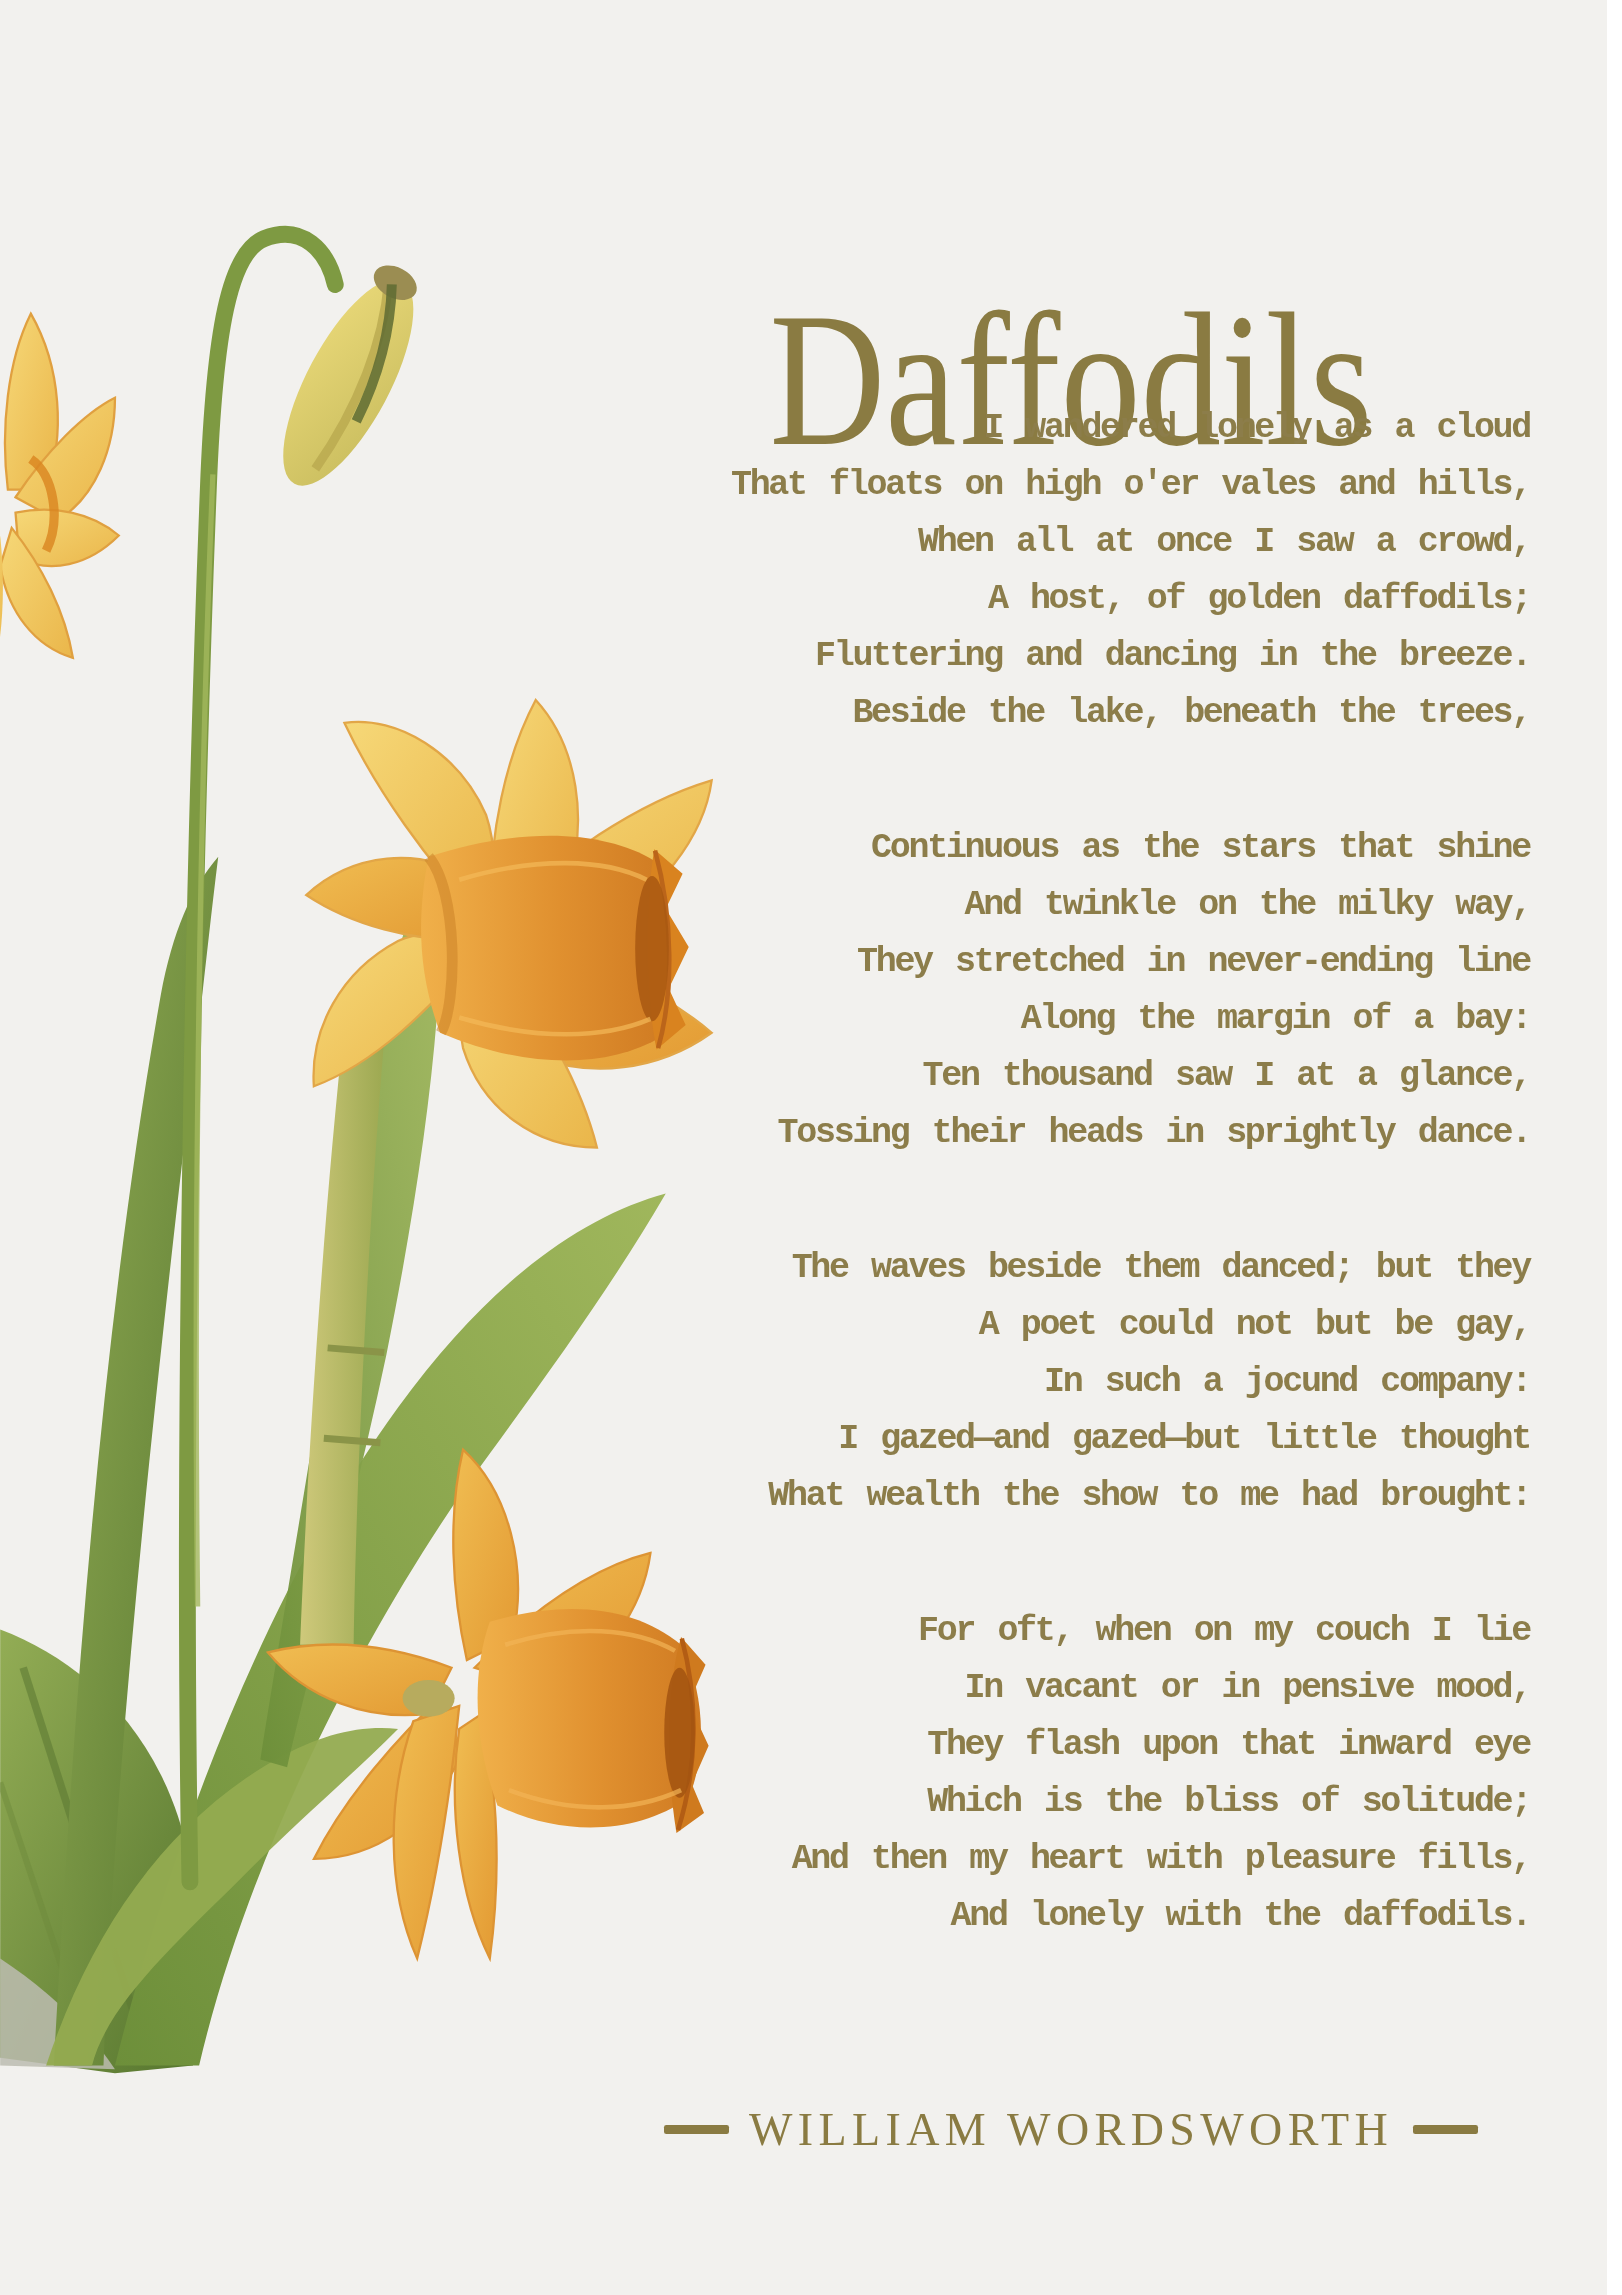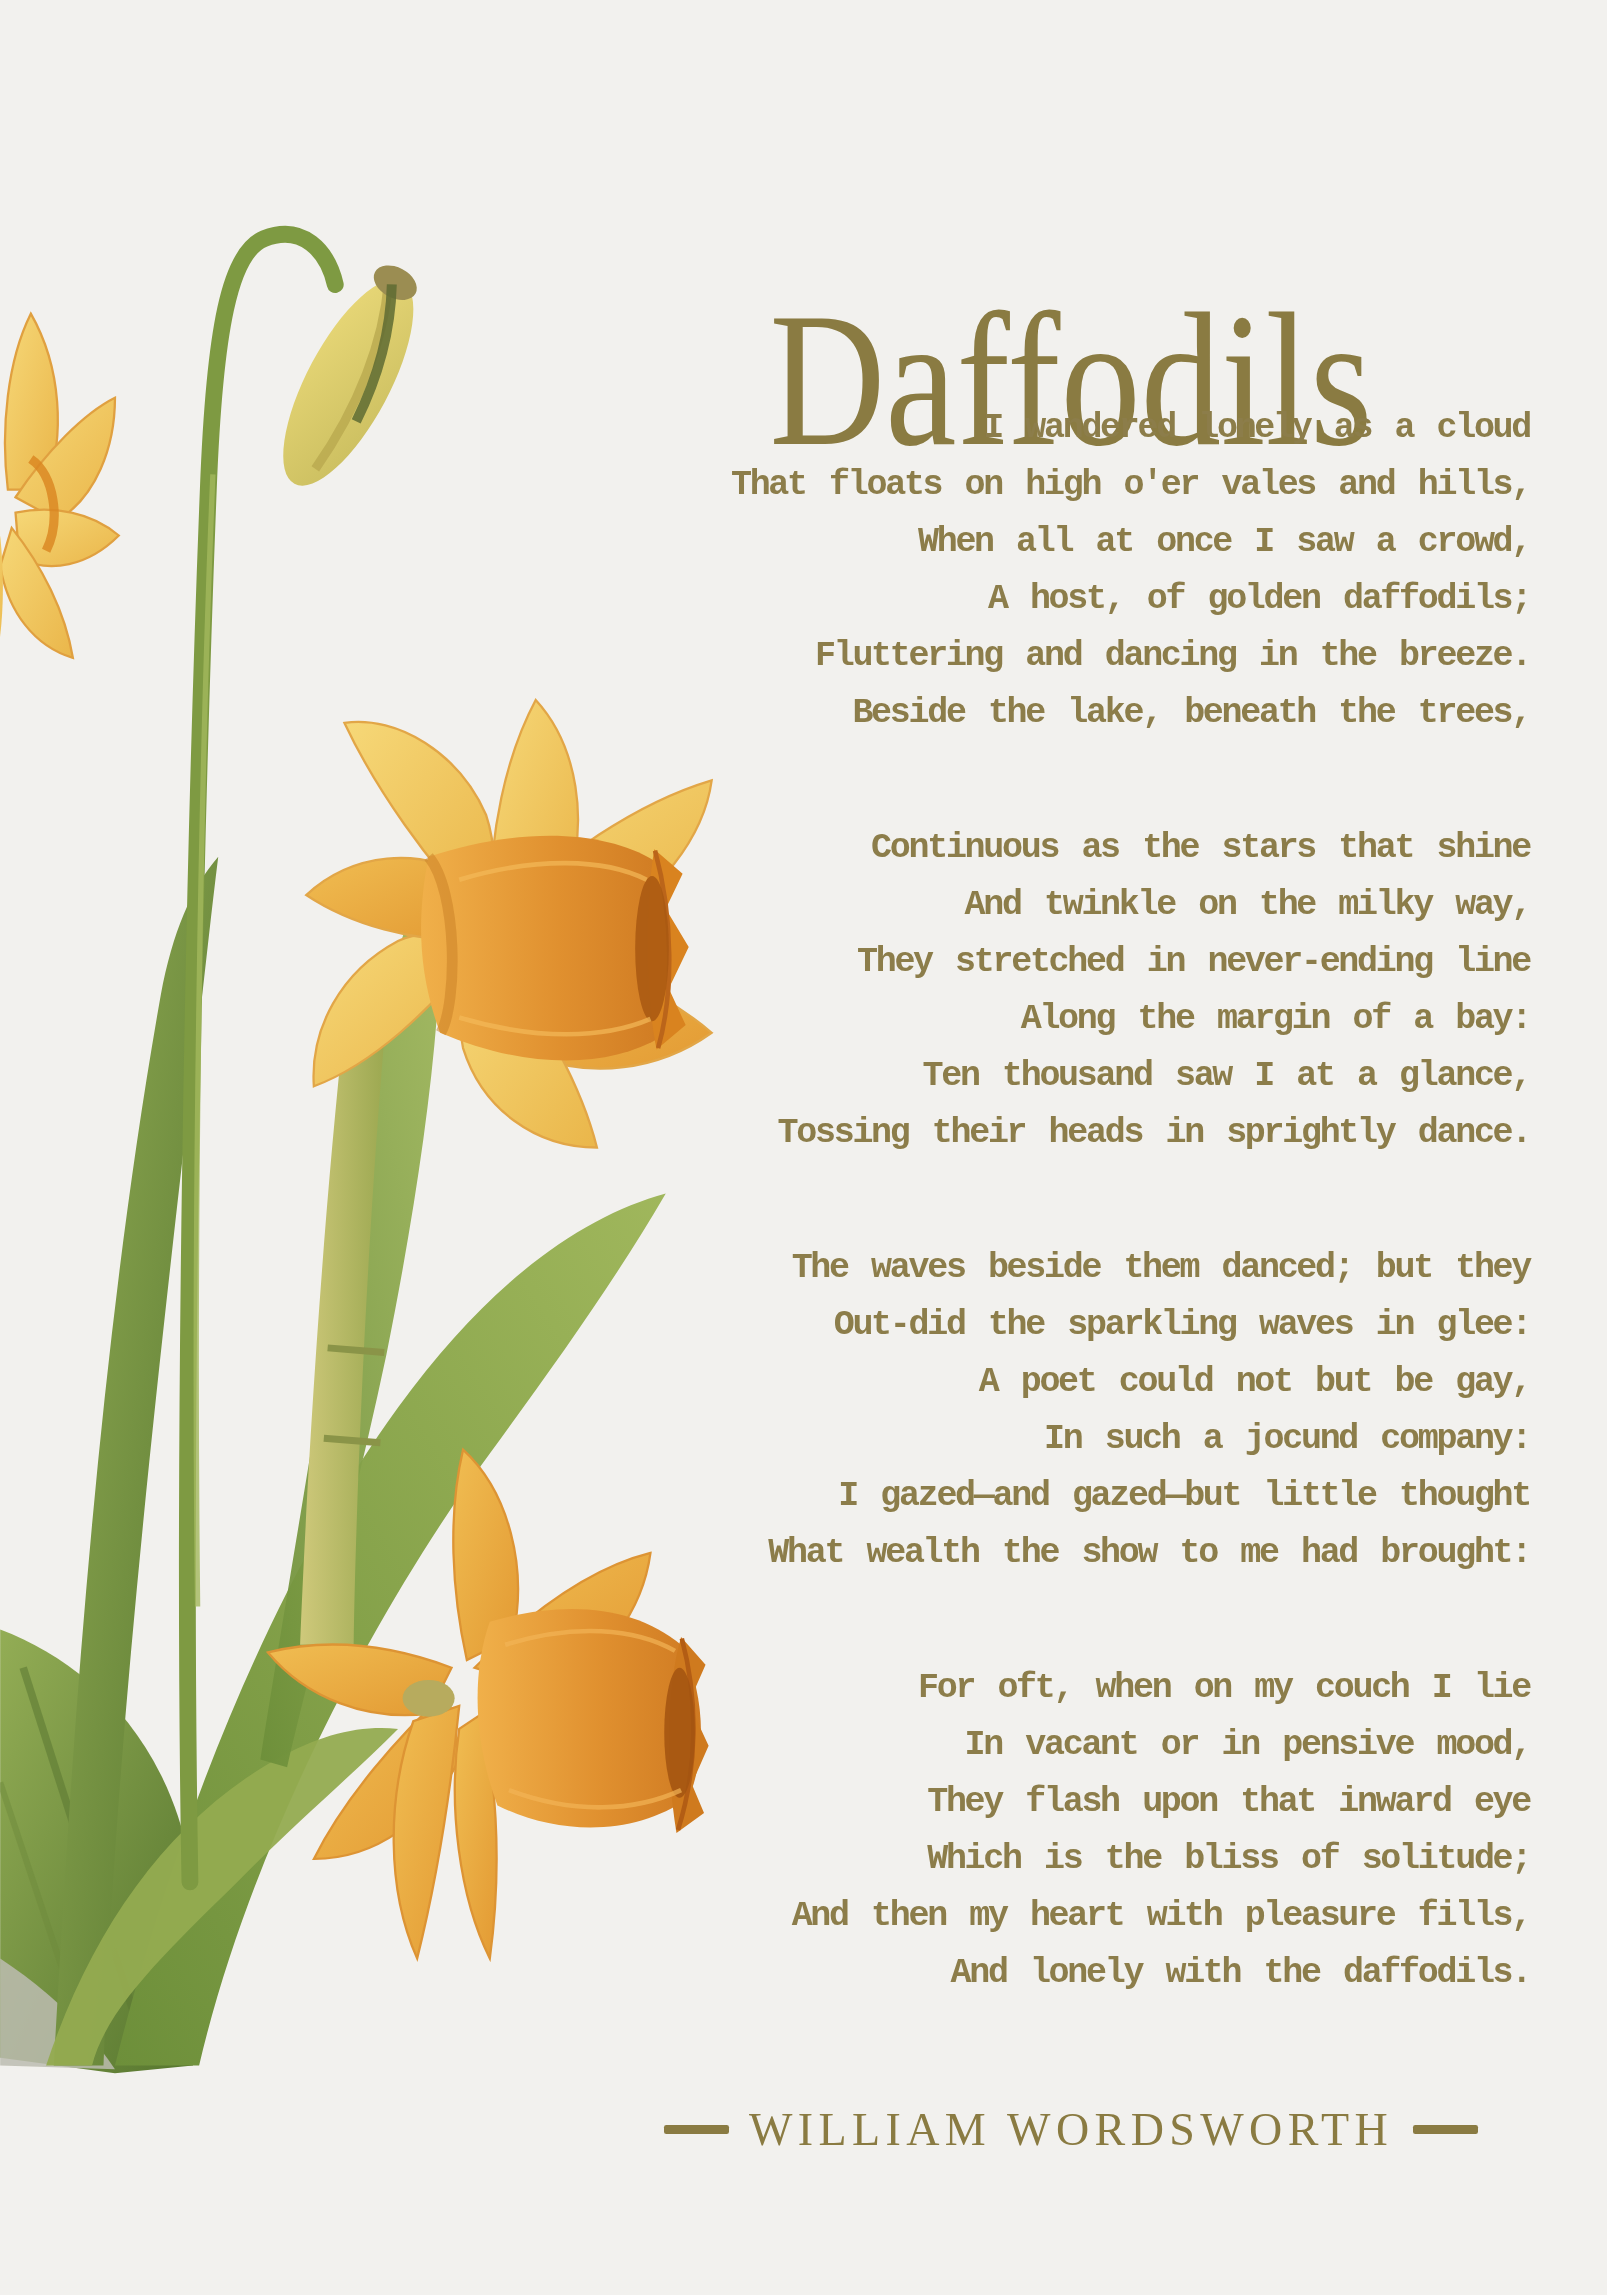--- a/index.html
+++ b/index.html
@@ -165,21 +165,20 @@
         <div class="stanza">
           <p class="line">Continuous as the stars that shine</p>
           <p class="line">And twinkle on the milky way,</p>
           <p class="line">They stretched in never-ending line</p>
           <p class="line">Along the margin of a bay:</p>
           <p class="line">Ten thousand saw I at a glance,</p>
           <p class="line">Tossing their heads in sprightly dance.</p>
         </div>
         <div class="stanza">
           <p class="line">The waves beside them danced; but they</p>
-          <p class="line">Out-did the sparkling waves in glee:</p>
           <p class="line">A poet could not but be gay,</p>
           <p class="line">In such a jocund company:</p>
           <p class="line">I gazed—and gazed—but little thought</p>
           <p class="line">What wealth the show to me had brought:</p>
         </div>
         <div class="stanza">
           <p class="line">For oft, when on my couch I lie</p>
           <p class="line">In vacant or in pensive mood,</p>
           <p class="line">They flash upon that inward eye</p>
           <p class="line">Which is the bliss of solitude;</p>

